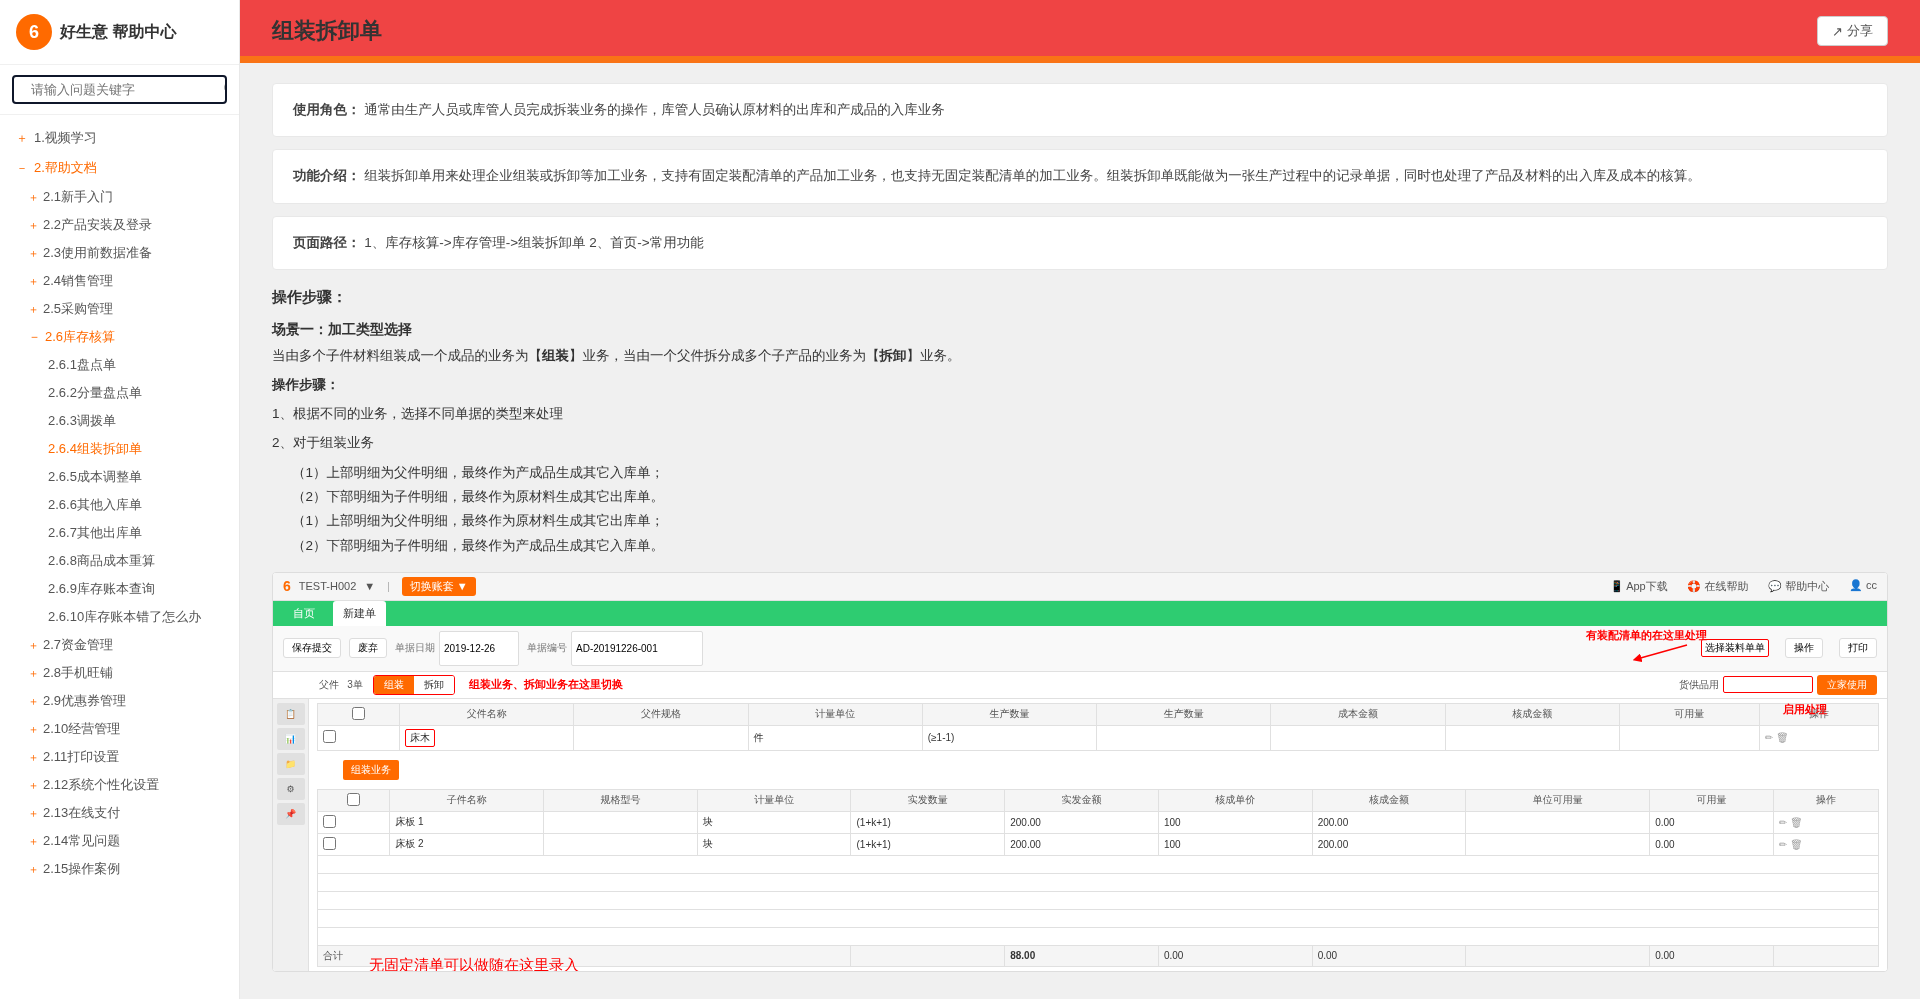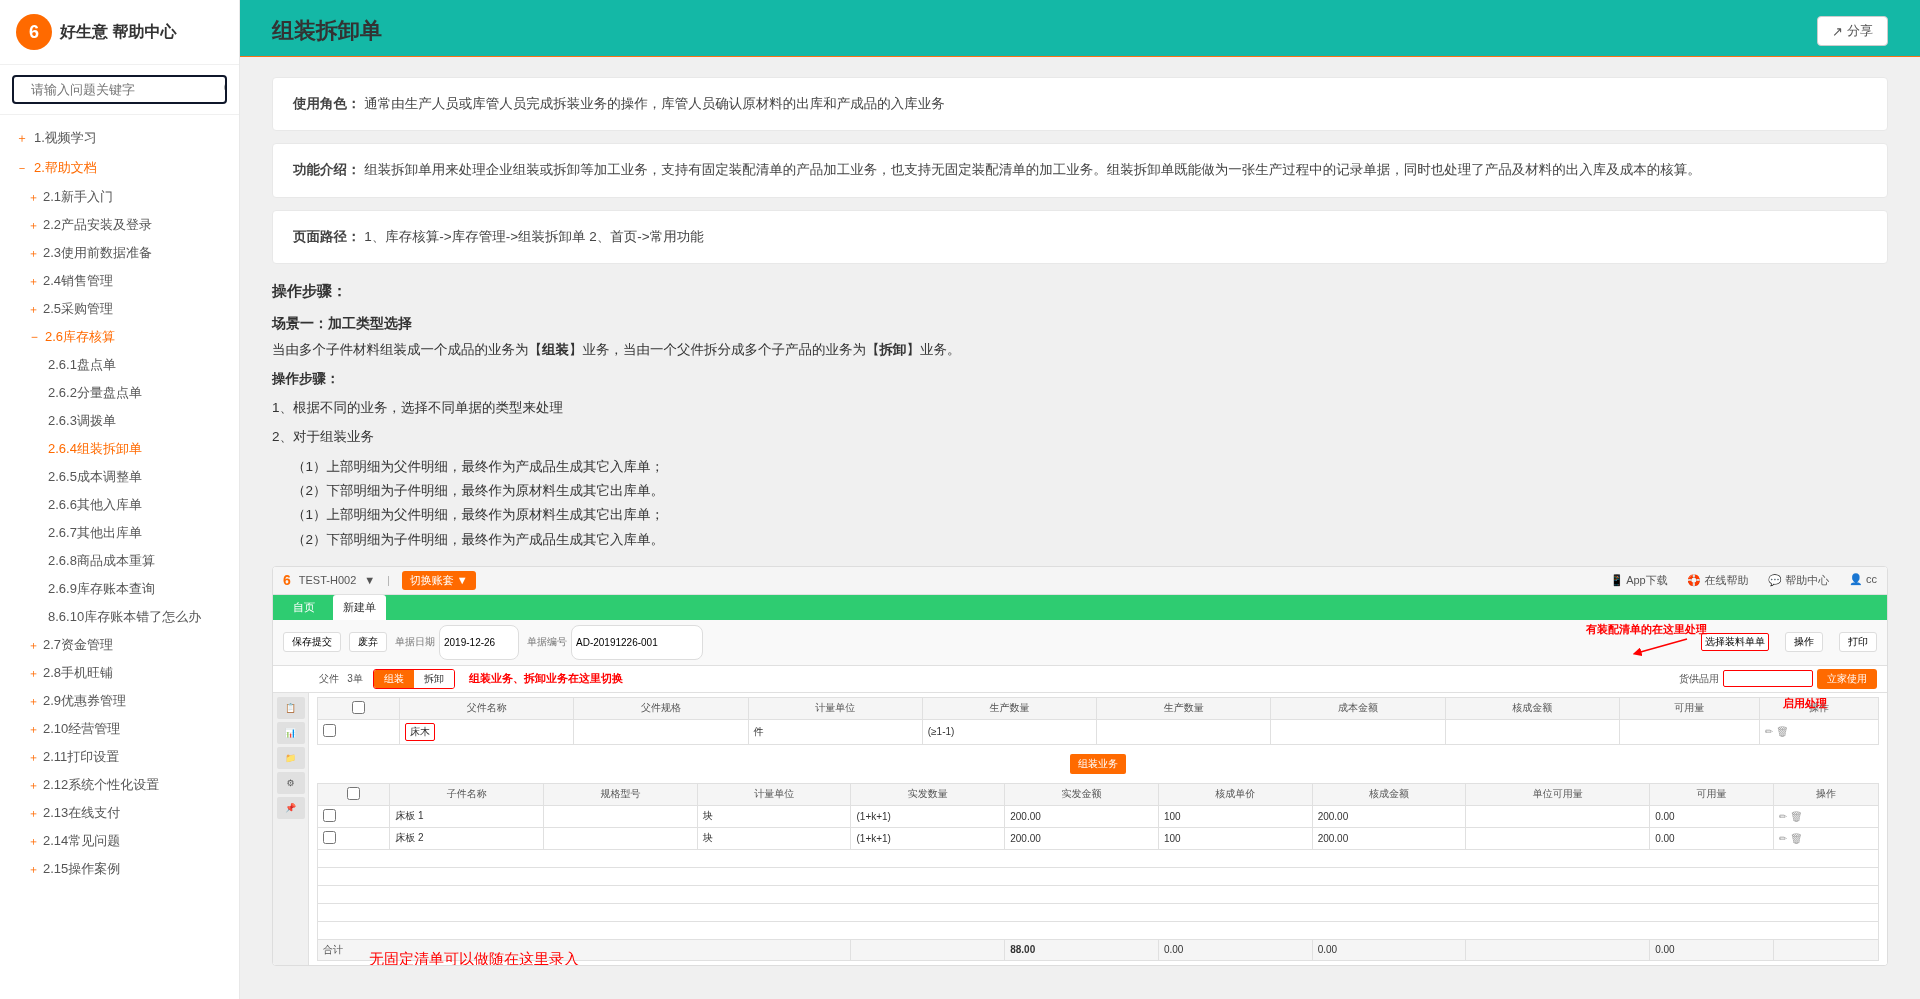--- a/index.html
+++ b/index.html
@@ -80,23 +80,23 @@
     .nav-sub-section.active { color: #ff6a00; }
 
     
     #main {
       flex: 1;
       overflow-y: auto;
       background: #f0f0f0;
       padding: 0;
     }
     #content-header {
-      background: #14b8a6;
+      background: #ef4444;
       padding: 16px 32px 10px 32px;
-      border-bottom: 1px solid #f97316;
+      border-bottom: 7px solid #f97316;
       display: flex; align-items: flex-end; justify-content: space-between;
     }
     .page-title { font-size: 22px; font-weight: bold; color: #333; }
     .share-btn {
       border: 1px solid #ccc; border-radius: 4px; padding: 5px 14px;
       background: #fff; cursor: pointer; font-size: 13px; color: #555;
       display: flex; align-items: center; gap: 4px;
     }
     #content-body {
       padding: 20px 32px;
@@ -173,21 +173,21 @@
     }
     .ss-tb-btn {
       background: #fff; border: 1px solid #ddd; border-radius: 3px;
       padding: 2px 8px; font-size: 10px; cursor: pointer;
     }
     .ss-field {
       display: flex; align-items: center; gap: 4px; font-size: 10px;
     }
     .ss-field label { color: #777; white-space: nowrap; }
     .ss-field input {
-      border: 1px solid #ddd; border-radius: 8px; padding: 11px 4px; font-size: 10px; width: 90px;
+      border: 1px solid #ddd; border-radius: 2px; padding: 11px 4px; font-size: 10px; width: 90px;
     }
     .ss-red-box {
       border: 1.5px solid red; border-radius: 2px; padding: 1px 3px;
     }
 
     .ss-body { display: flex; }
     .ss-sidebar {
       width: 36px; background: #f0f0f0; border-right: 1px solid #e0e0e0;
       display: flex; flex-direction: column; align-items: center; padding-top: 4px; gap: 3px;
     }
@@ -263,21 +263,21 @@
       <div style="padding-left:20px;">
         <div class="nav-sub-item">2.6.1盘点单</div>
         <div class="nav-sub-item">2.6.2分量盘点单</div>
         <div class="nav-sub-item">2.6.3调拨单</div>
         <div class="nav-sub-item active" style="color:#ff6a00;">2.6.4组装拆卸单</div>
         <div class="nav-sub-item">2.6.5成本调整单</div>
         <div class="nav-sub-item">2.6.6其他入库单</div>
         <div class="nav-sub-item">2.6.7其他出库单</div>
         <div class="nav-sub-item">2.6.8商品成本重算</div>
         <div class="nav-sub-item">2.6.9库存账本查询</div>
-        <div class="nav-sub-item">8.6.10库存账本错了怎么办</div>
+        <div class="nav-sub-item">2.6.10库存账本错了怎么办</div>
       </div>
       <div class="nav-sub-section">
         <span class="plus-icon">＋</span>
         <span>2.7资金管理</span>
       </div>
       <div class="nav-sub-section">
         <span class="plus-icon">＋</span>
         <span>2.8手机旺铺</span>
       </div>
       <div class="nav-sub-section">
@@ -474,21 +474,21 @@
                     <td></td>
                     <td>
                       <span style="cursor:pointer;color:#999;">✏</span>
                       <span style="cursor:pointer;color:#999;">🗑</span>
                     </td>
                   </tr>
                 </tbody>
               </table>
             </div>
 
-            <div style="padding:3px 24px;background:#fff;position:relative;text-align:center;">
+            <div style="padding:3px 24px;background:#fff;position:relative;">
               <span class="ss-section-orange">组装业务</span>
               
             </div>
 
             <div style="padding:2px 8px 4px 8px;background:#fff;position:relative;">
 
               <div style="position:absolute;left:60px;bottom:-4px;z-index:10;">
                 <span style="color:red;font-size:15px;font-weight:normal;margin-top:47px;">无固定清单可以做随在这里录入</span>
               </div>
 

